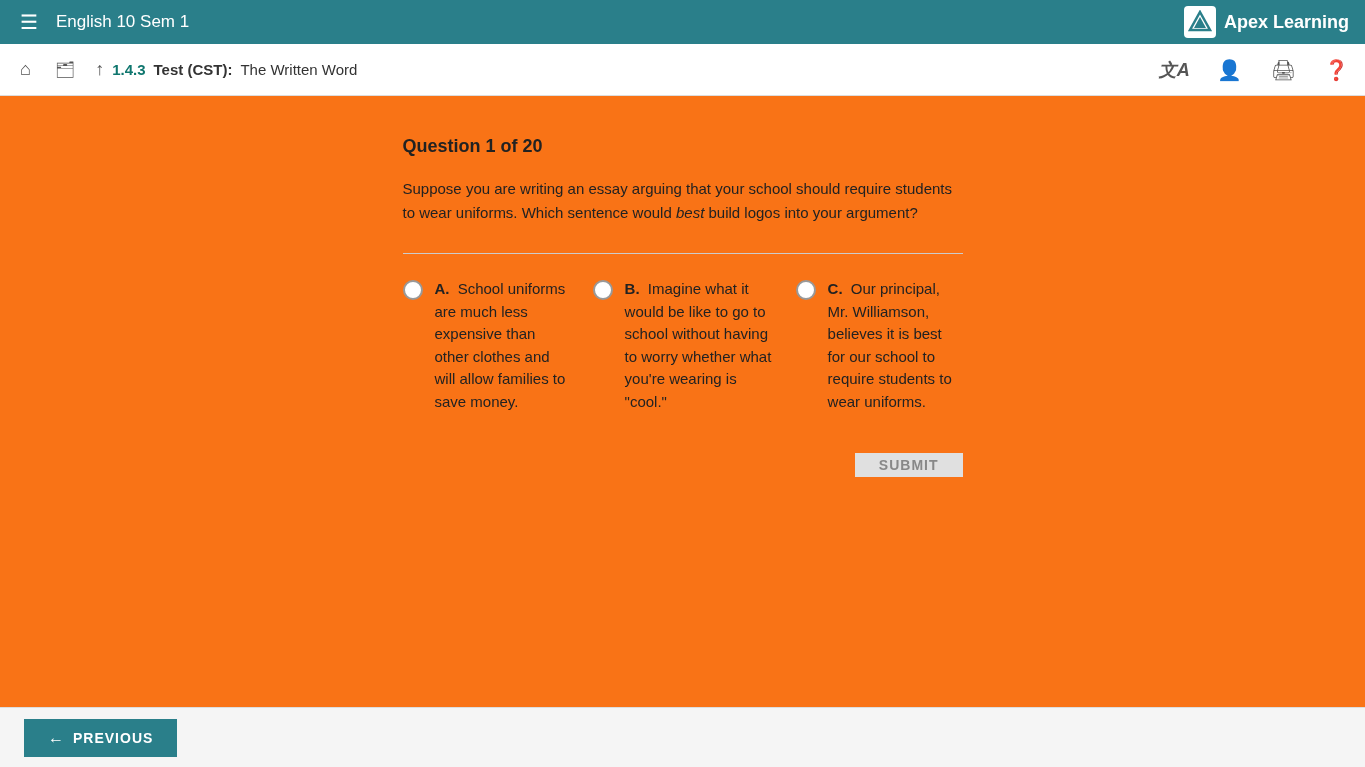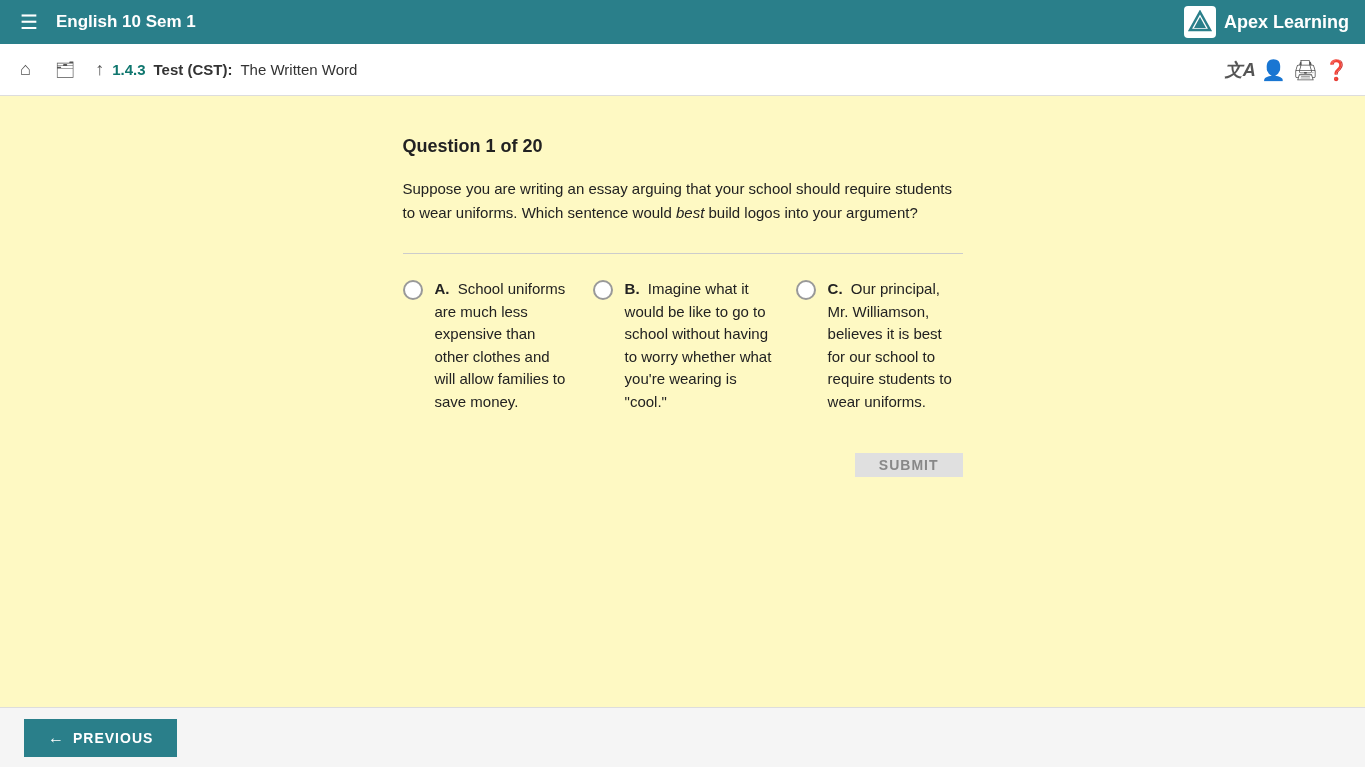--- a/index.html
+++ b/index.html
@@ -16,21 +16,21 @@
       justify-content: space-between;
       flex-shrink: 0;
     }
     .top-bar-left {
       display: flex;
       align-items: center;
       gap: 14px;
     }
     .top-bar-title {
       font-size: 17px;
-      font-weight: 700;
+      font-weight: 400;
       color: white;
     }
     .apex-logo {
       display: flex;
       align-items: center;
       gap: 8px;
       color: white;
       font-size: 18px;
       font-weight: bold;
     }
@@ -99,36 +99,36 @@
       color: #333;
       font-size: 15px;
     }
     .breadcrumb-subtitle {
       color: #333;
       font-size: 15px;
     }
     .secondary-bar-right {
       display: flex;
       align-items: center;
-      gap: 6px;
+      gap: 28px;
     }
     .icon-btn {
       background: none;
       border: none;
       cursor: pointer;
       color: #555;
       font-size: 20px;
       display: flex;
       align-items: center;
     }
 
     
     .main-content {
       flex: 1;
-      background: #fef9c3;
+      background: #f97316;
       overflow-y: auto;
       padding: 40px 0;
     }
     .question-container {
       max-width: 600px;
       margin: 0 auto;
       padding: 0 20px;
     }
     .question-title {
       font-size: 18px;

